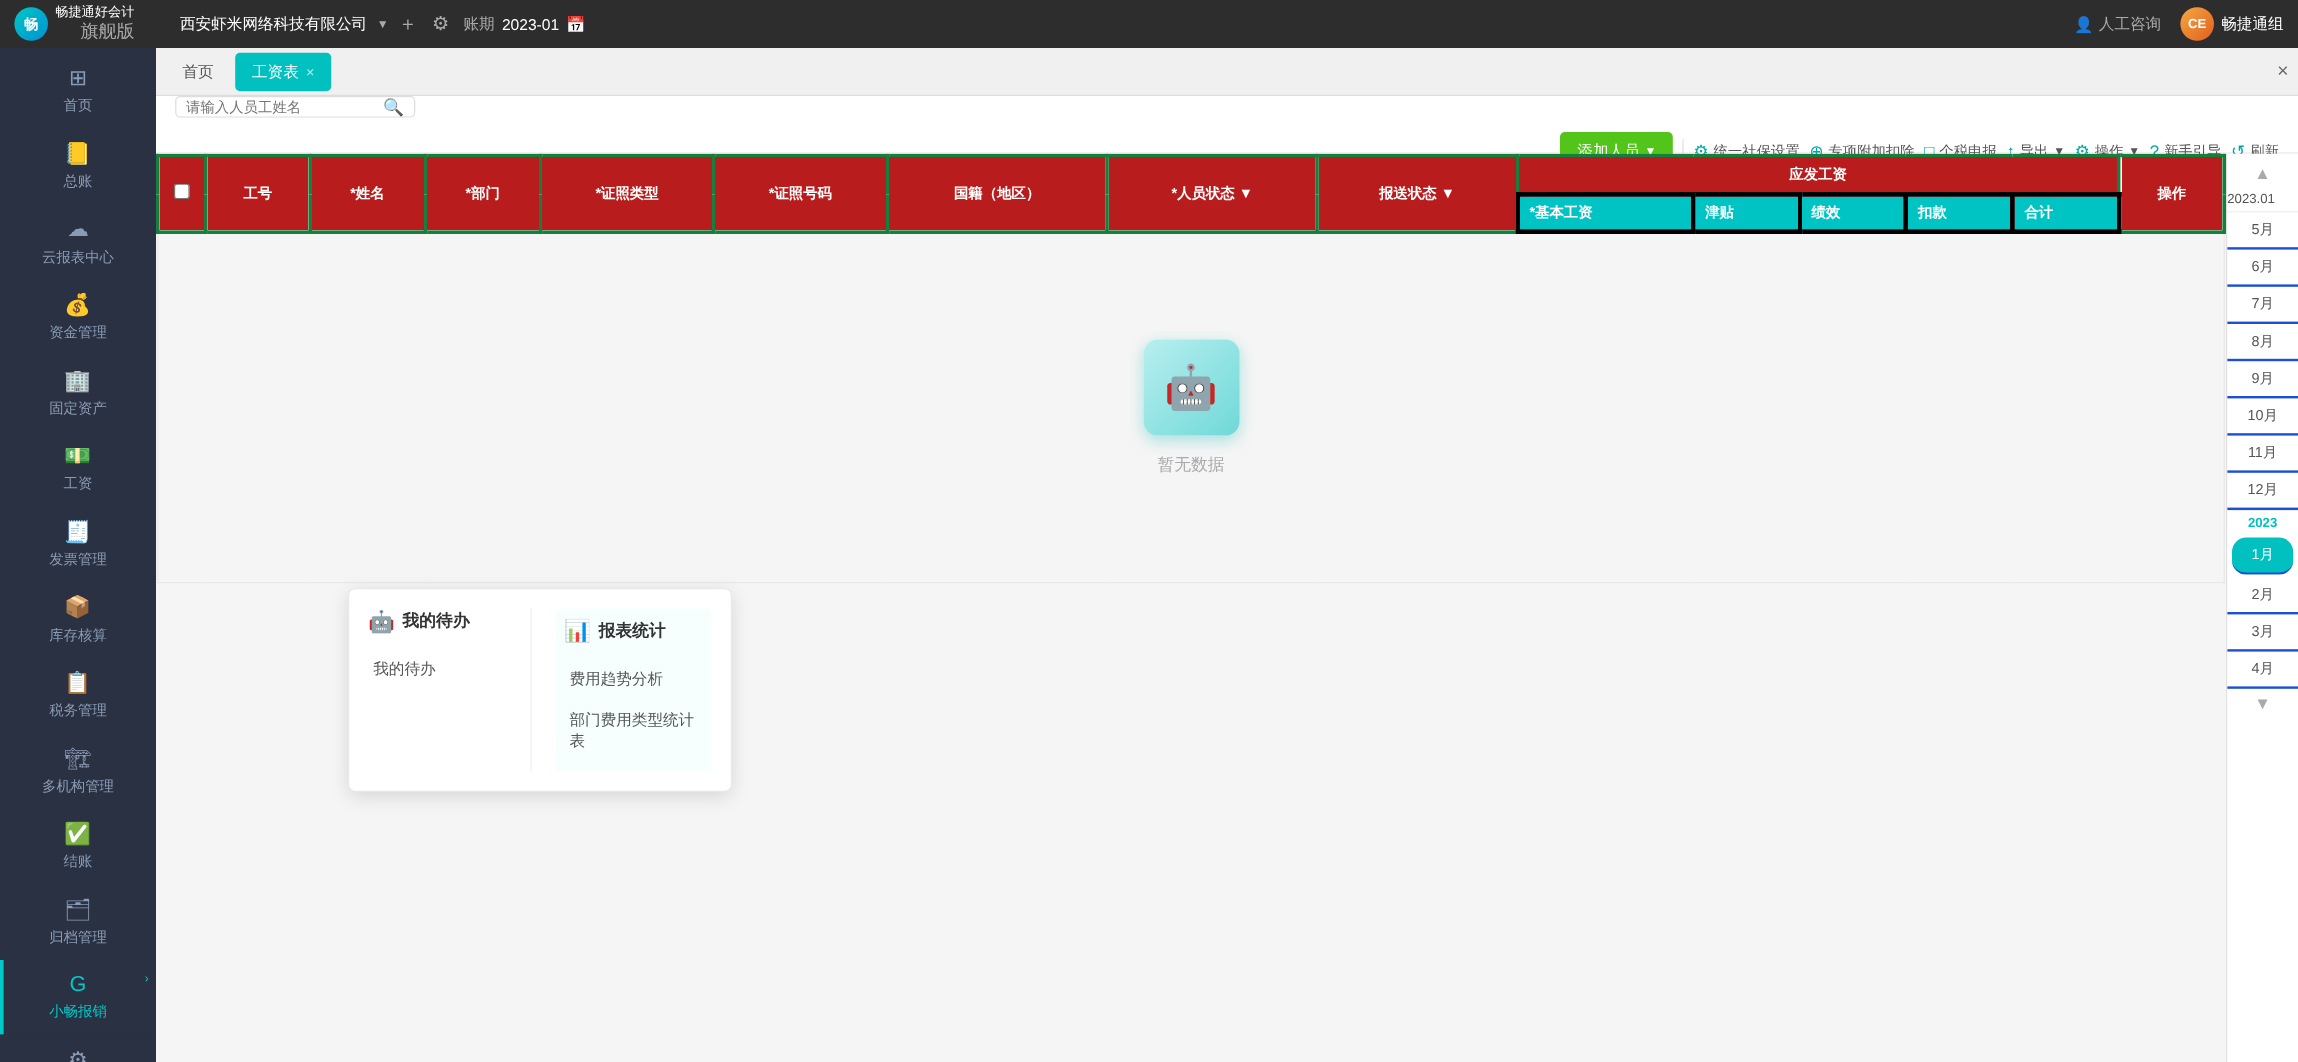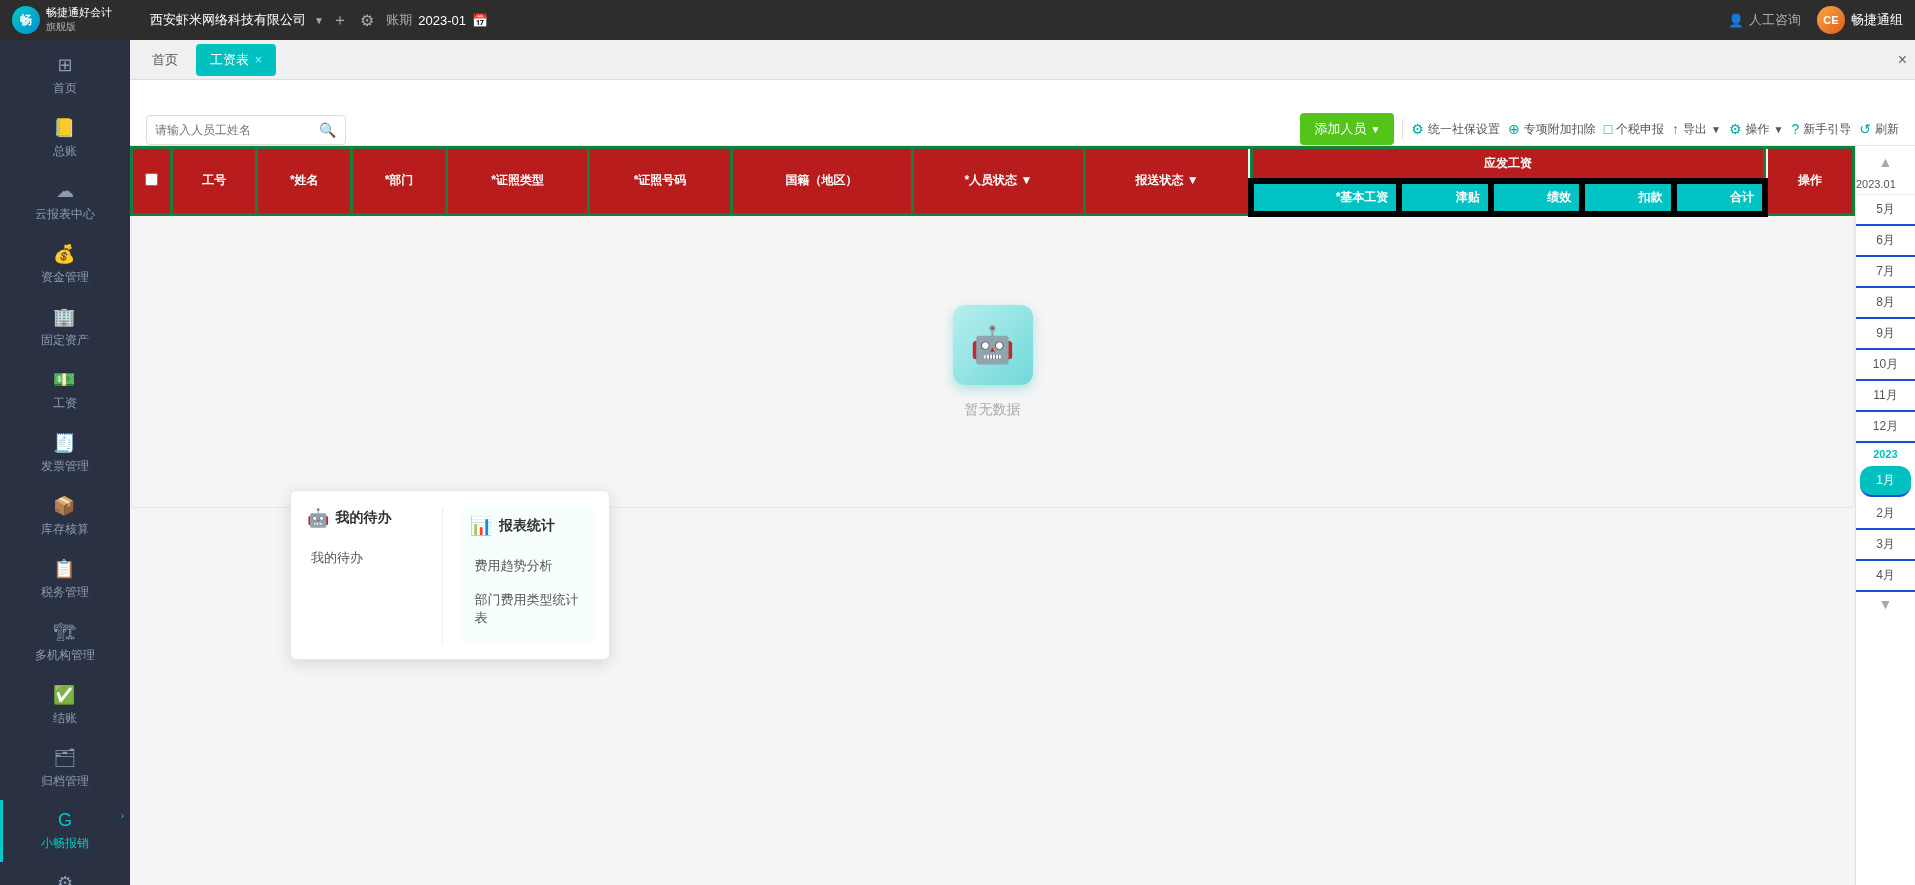--- a/index.html
+++ b/index.html
@@ -22,21 +22,21 @@
       gap: 6px;
     }
     .logo-icon {
       width: 28px; height: 28px;
       background: linear-gradient(135deg, #00c9c8, #0090d0);
       border-radius: 50%;
       display: flex; align-items: center; justify-content: center;
       color: white; font-size: 12px; font-weight: bold;
     }
     .logo-text { color: white; font-size: 11px; line-height: 1.2; }
-    .logo-sub { color: #aaa; font-size: 10px; }
+    .logo-sub { color: #aaa; font-size: 15px; text-align: right; }
 
     .company-area {
       display: flex;
       align-items: center;
       gap: 8px;
       color: white;
       font-size: 13px;
       margin-left: 8px;
     }
     .chevron-down { color: #aaa; font-size: 10px; }
@@ -151,28 +151,29 @@
       opacity: 0.7;
       cursor: pointer;
     }
     .tab-bar-right {
       margin-left: auto;
     }
     .tab-bar-close { background: none; border: none; cursor: pointer; font-size: 16px; color: #666; }
 
     
     .toolbar {
-      height: 66px;
+      height: 48px;
       background: white;
       border-bottom: 1px solid #e8e8e8;
       display: flex;
-      align-items: flex-end;
+      align-items: flex-start;
       padding: 0 16px;
       gap: 12px;
       flex-shrink: 0;
+      flex-direction: column;
     }
     .search-box {
       display: flex;
       align-items: center;
       border: 1px solid #ddd;
       border-radius: 4px;
       padding: 0 8px;
       height: 30px;
       width: 200px;
       gap: 6px;
@@ -230,23 +231,23 @@
     }
     .salary-table thead tr:first-child th {
       background: #b91c1c;
       border: 3px solid #15803d;
       padding: 6px 8px;
       text-align: center;
       white-space: nowrap;
     }
     .salary-table thead tr:nth-child(2) th {
       background: #00c4c4;
-      border: 6px solid #000000;
+      border: 4px solid #000000;
       padding: 5px 8px;
-      text-align: right;
+      text-align: left;
       white-space: nowrap;
     }
     .salary-table tbody td {
       border: 1px solid #e8e8e8;
       padding: 8px;
       text-align: center;
     }
     .th-checkbox { width: 40px; }
 
     

